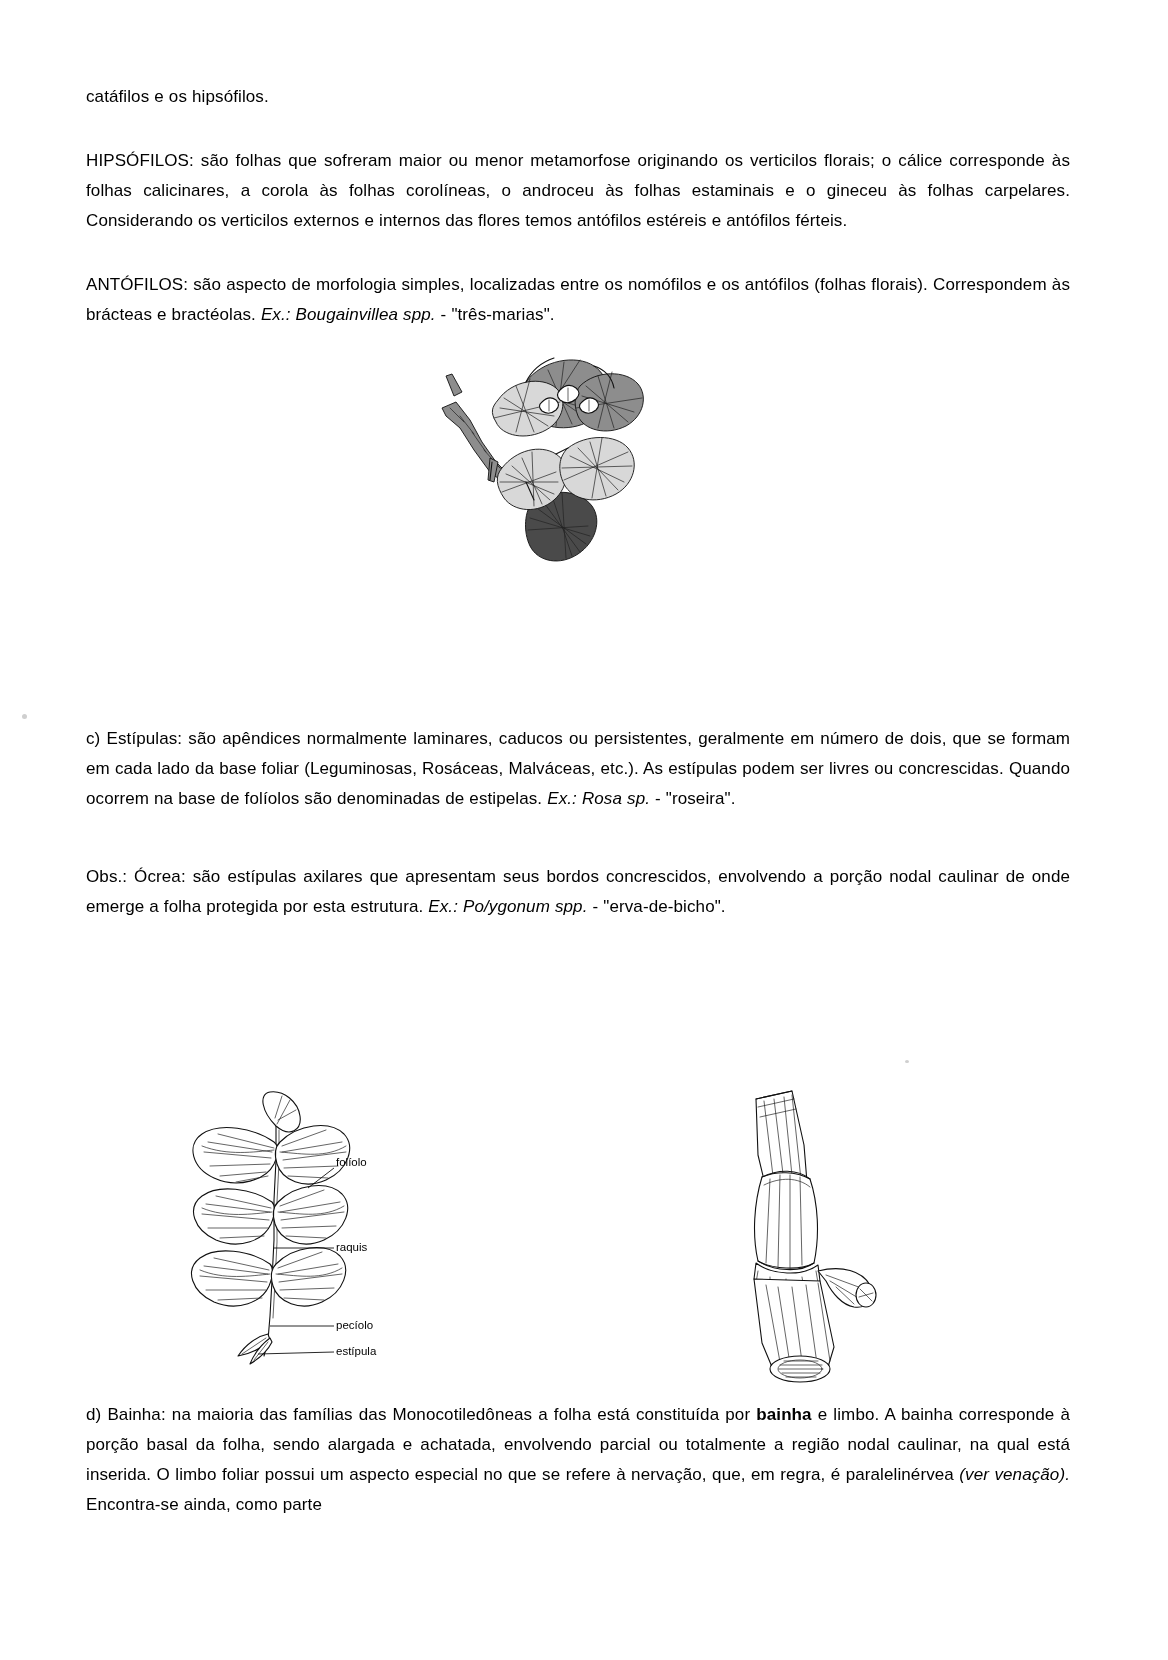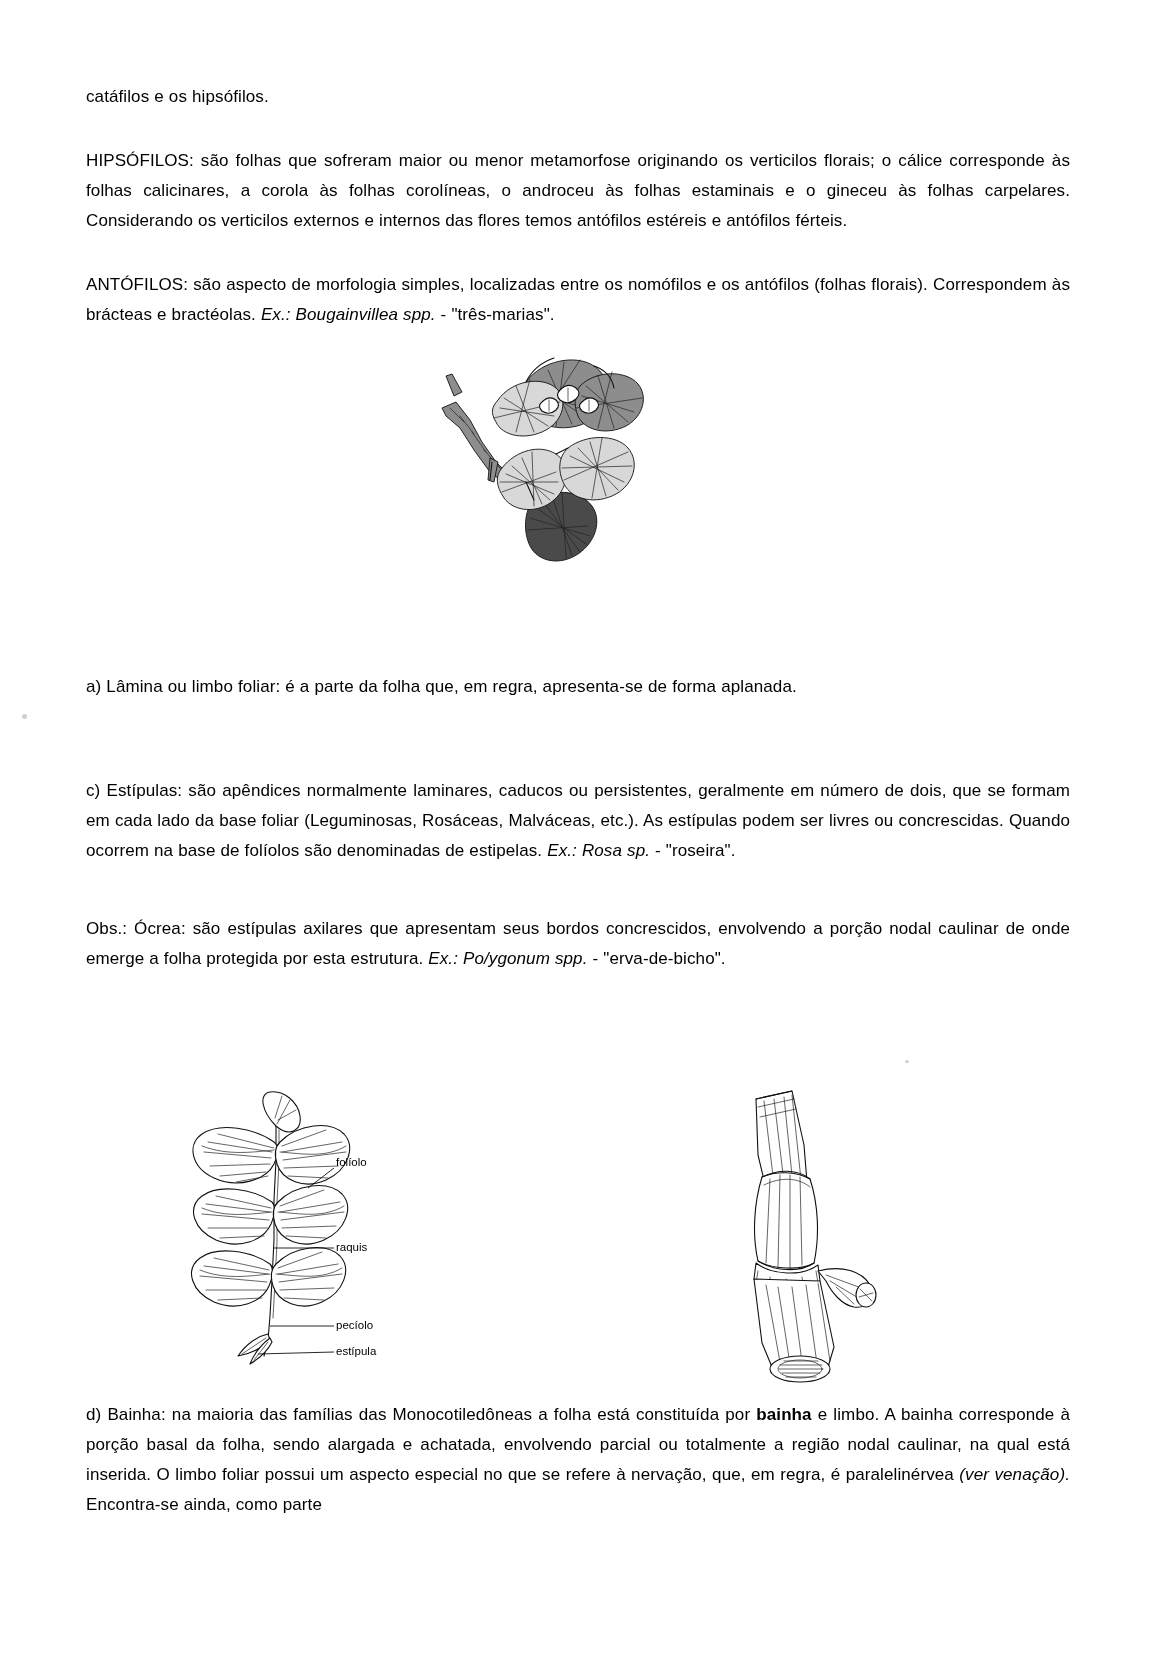--- a/index.html
+++ b/index.html
@@ -198,21 +198,20 @@
 
       <path class="stroke" d="M96 152 L104 170 M126 124 L138 118"></path>
     </svg>
   </div>
 
   <div class="content" style="top:660px;">
 
 
     <div class="gap-sm"></div>
 
-    <p class="para nojust">a) Lâmina ou limbo foliar: é a parte da folha que, em regra, apresenta-se de forma aplanada.</p>
 
     <div class="gap-md"></div>
 
 
     <div class="gap-md"></div>
 
     <p class="para"><span>c) Estípulas: são apêndices normalmente laminares, caducos ou persistentes, geralmente em número de dois, que se formam em cada lado da base foliar (Leguminosas, Rosáceas, Malváceas, etc.). As estípulas podem ser livres ou concrescidas. Quando ocorrem na base de folíolos são denominadas de estipelas. </span><em class="sci">Ex.: Rosa sp.</em><span> - "roseira".</span></p>
 
     <div class="gap-md"></div>
 

